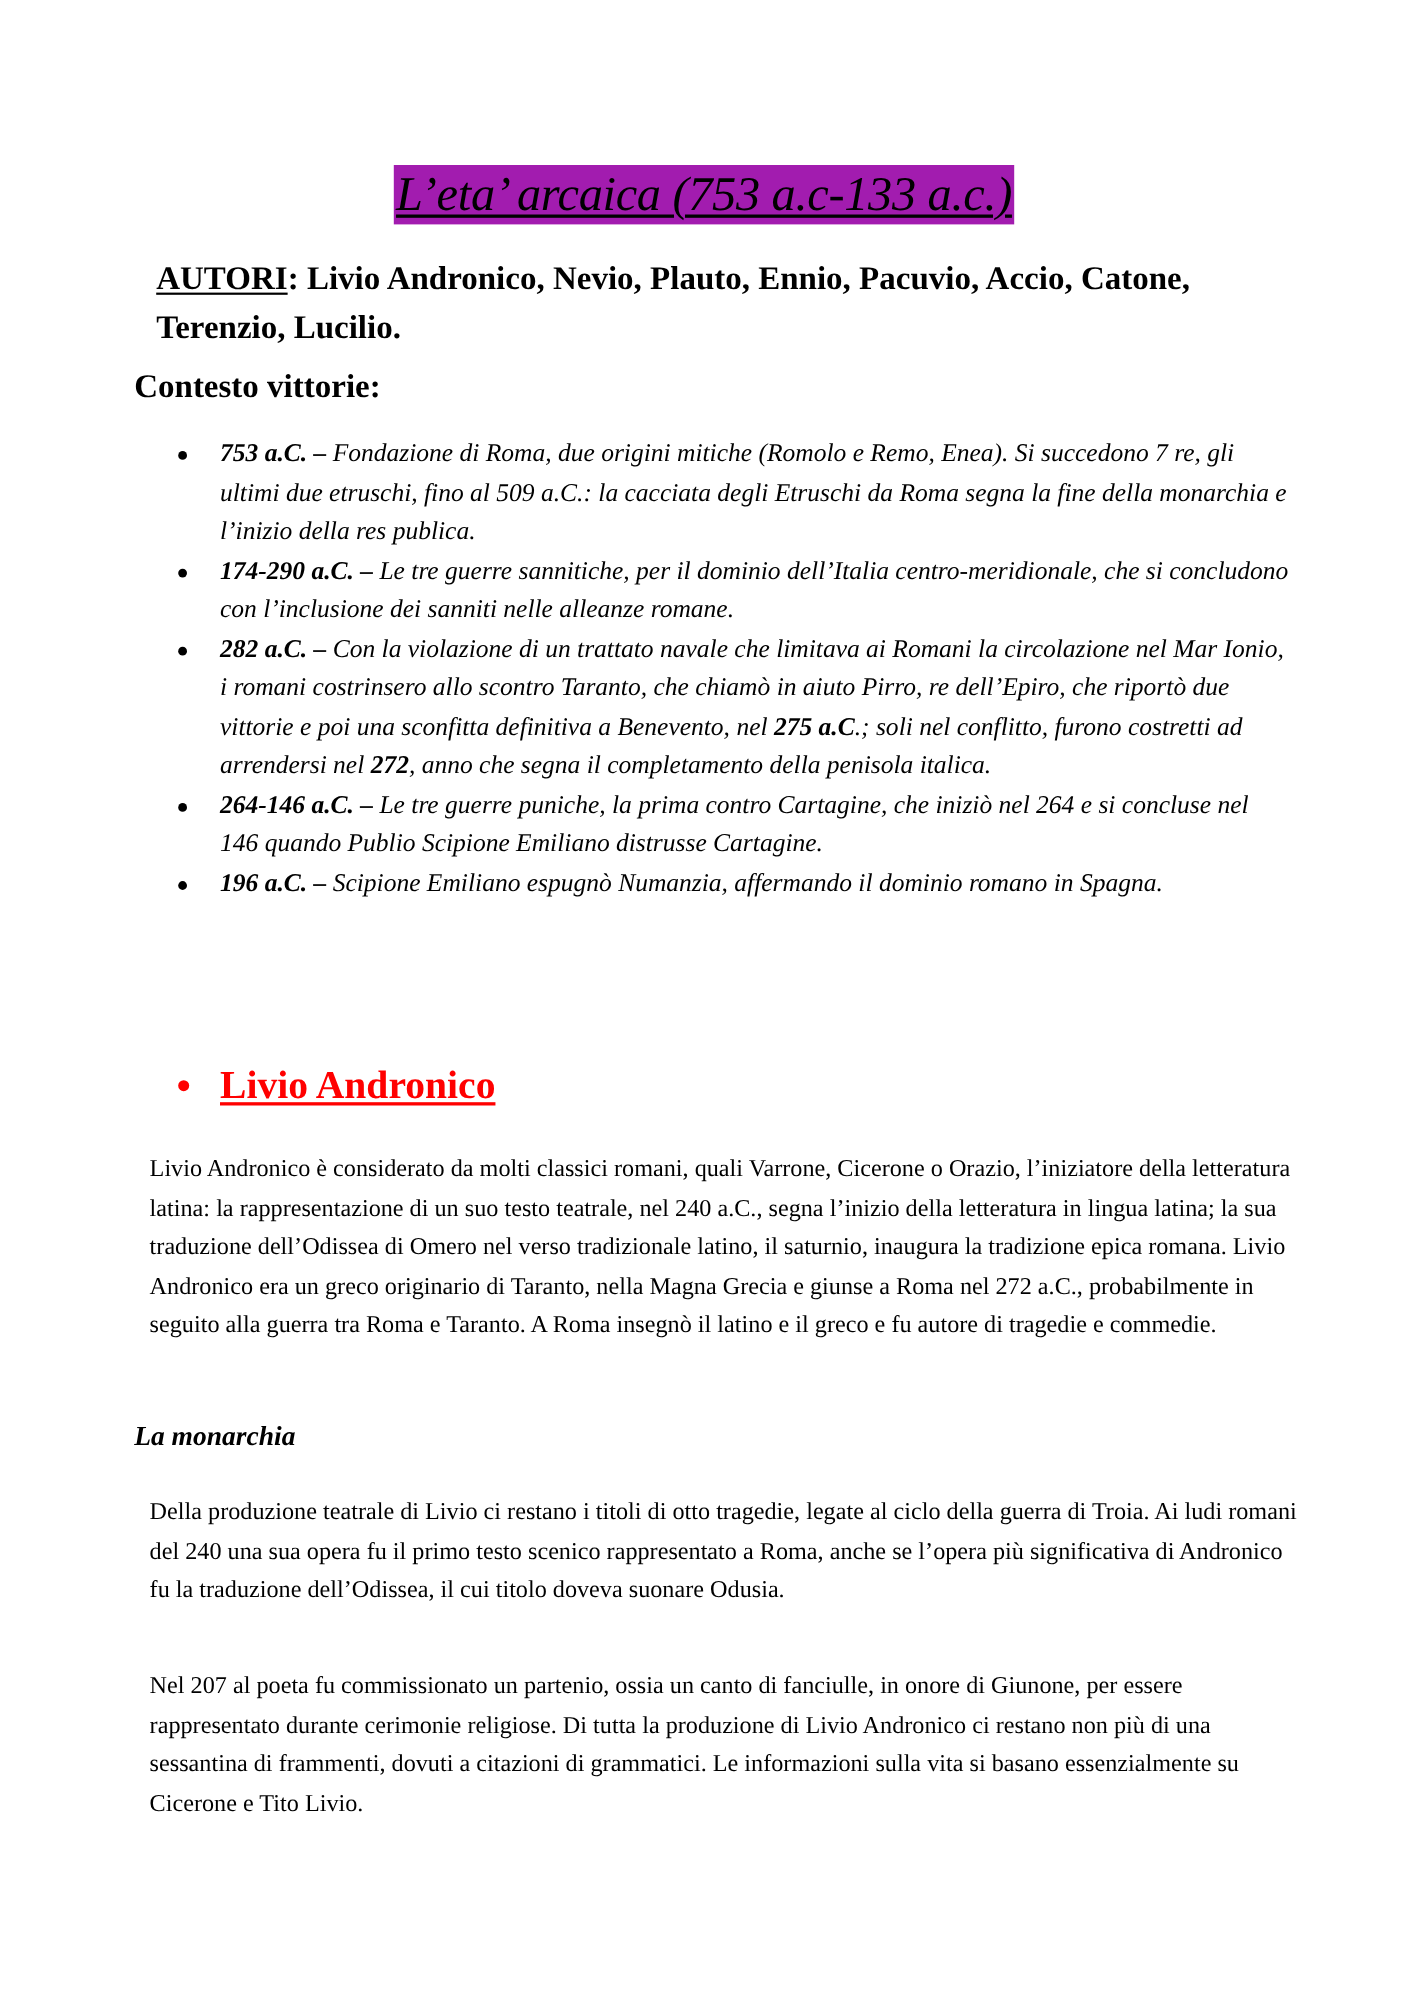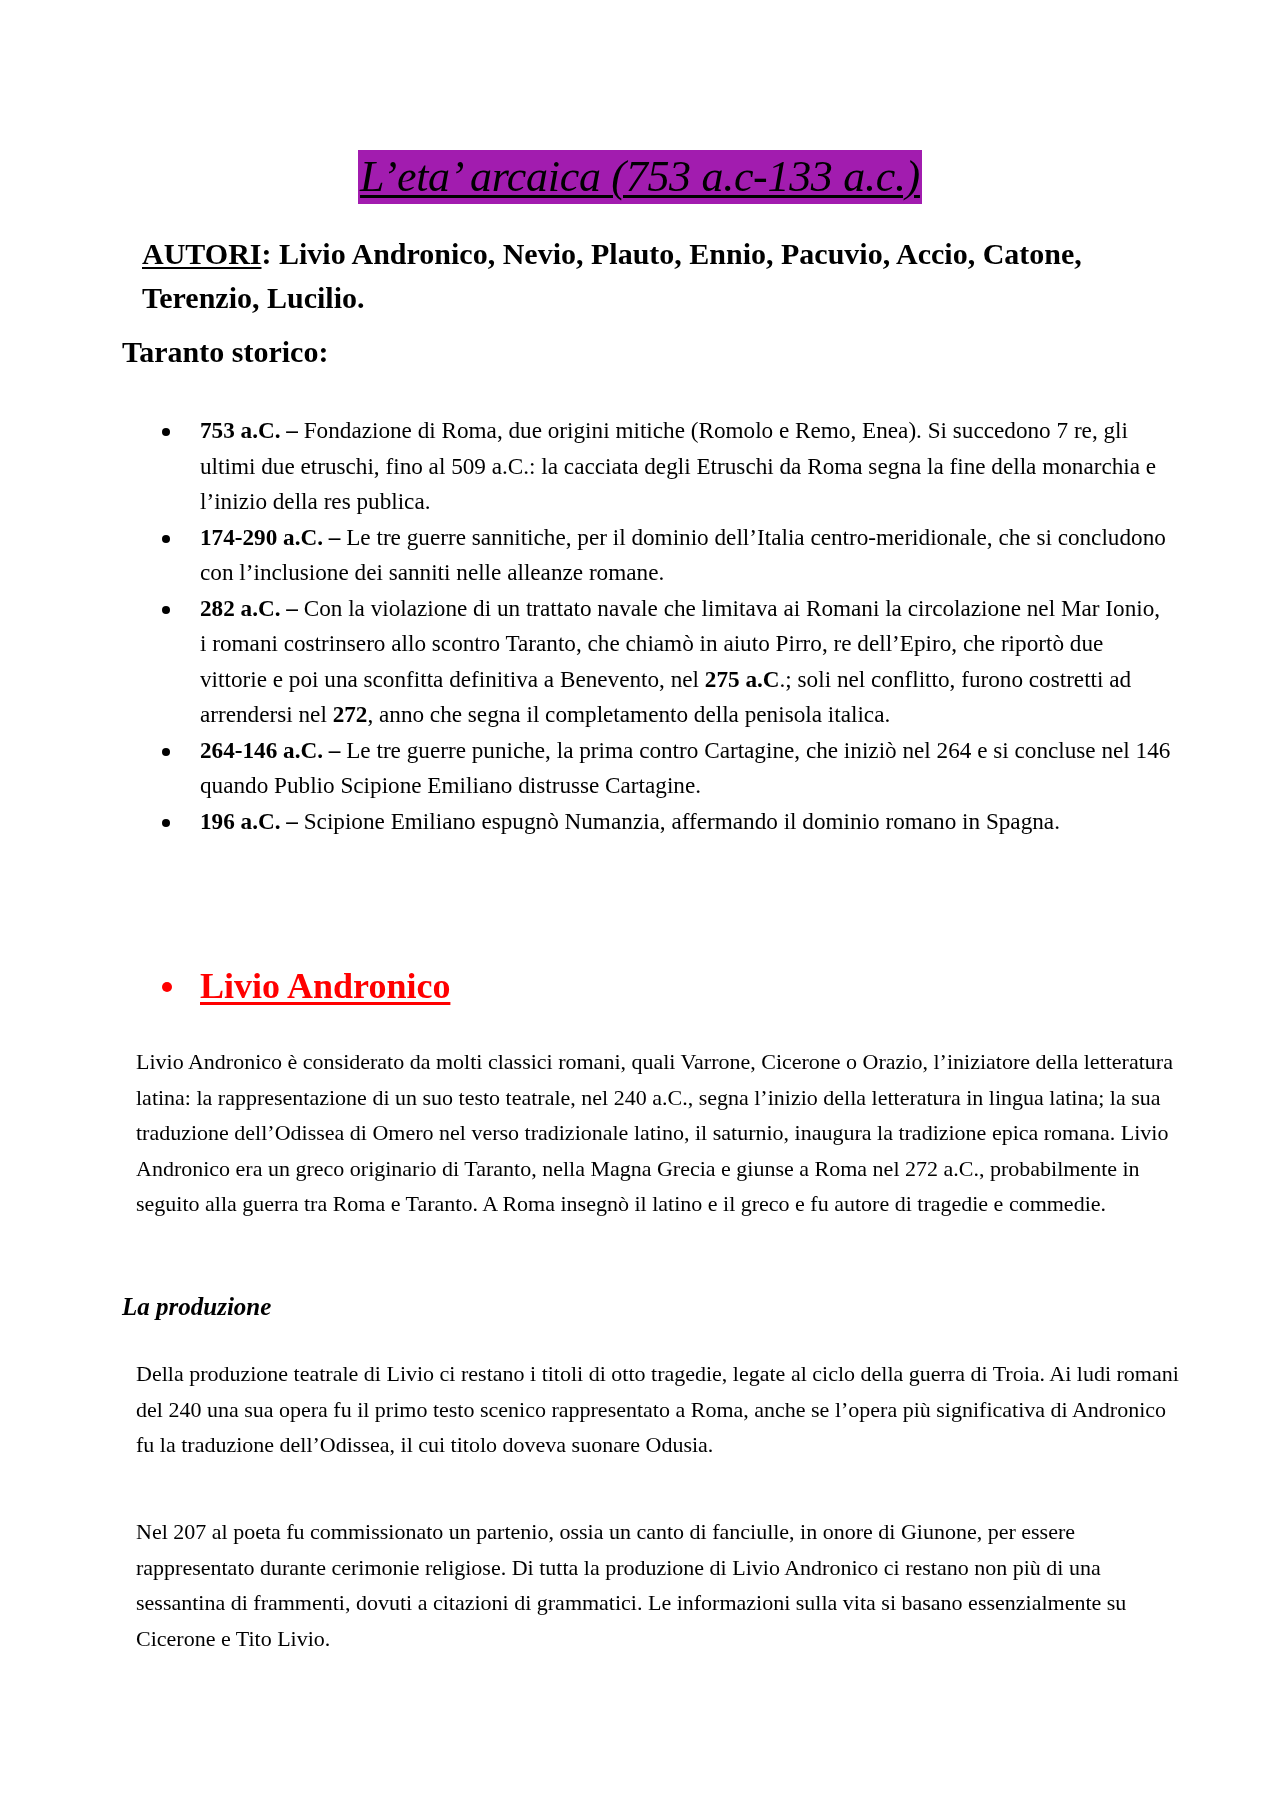--- a/index.html
+++ b/index.html
@@ -59,25 +59,26 @@
       position: absolute;
       left: 0;
       top: 332px;
       font-weight: bold;
       font-size: 30px;
       line-height: 40px;
     }
     .timeline {
       position: absolute;
       left: 0;
-      top: 413px;
+      top: 395px;
       width: 1050px;
       margin: 0;
       padding: 0;
       list-style: none;
+      font-style: italic;
     }
     .timeline li {
       position: relative;
       padding-left: 78px;
       font-size: 23.2px;
       line-height: 35.5px;
     }
     .timeline li .bullet {
       position: absolute;
       left: 40px;
@@ -140,21 +141,21 @@
 <div class="page">
 
   <div class="title-wrap">
     <span class="title">L’eta’ arcaica (753 a.c-133 a.c.)</span>
   </div>
 
   <div class="authors">
     <span class="lbl">AUTORI</span><span>: </span><span>Livio Andronico, Nevio, Plauto, Ennio, Pacuvio, Accio, Catone, Terenzio, Lucilio.</span>
   </div>
 
-  <div class="ctx-head">Taranto storico:</div>
+  <div class="ctx-head">Contesto vittorie:</div>
 
   <ul class="timeline">
     <li>
       <span class="bullet"></span>
       <b>753 a.C. –</b><span> Fondazione di Roma, due origini mitiche (Romolo e Remo, Enea). Si succedono 7 re, gli ultimi due etruschi, fino al 509 a.C.: la cacciata degli Etruschi da Roma segna la fine della monarchia e l’inizio della res publica.</span>
     </li>
     <li>
       <span class="bullet"></span>
       <b>174-290 a.C. –</b><span> Le tre guerre sannitiche, per il dominio dell’Italia centro-meridionale, che si concludono con l’inclusione dei sanniti nelle alleanze romane.</span>
     </li>
@@ -171,19 +172,19 @@
       <b>196 a.C. –</b><span> Scipione Emiliano espugnò Numanzia, affermando il dominio romano in Spagna.</span>
     </li>
   </ul>
 
   <div class="sec-head">
     <span class="bullet"></span><span class="txt">Livio Andronico</span>
   </div>
 
   <p class="para p1">Livio Andronico è considerato da molti classici romani, quali Varrone, Cicerone o Orazio, l’iniziatore della letteratura latina: la rappresentazione di un suo testo teatrale, nel 240 a.C., segna l’inizio della letteratura in lingua latina; la sua traduzione dell’Odissea di Omero nel verso tradizionale latino, il saturnio, inaugura la tradizione epica romana. Livio Andronico era un greco originario di Taranto, nella Magna Grecia e giunse a Roma nel 272 a.C., probabilmente in seguito alla guerra tra Roma e Taranto. A Roma insegnò il latino e il greco e fu autore di tragedie e commedie.</p>
 
-  <div class="sub-head">La produzione</div>
+  <div class="sub-head">La monarchia</div>
 
   <p class="para p2">Della produzione teatrale di Livio ci restano i titoli di otto tragedie, legate al ciclo della guerra di Troia. Ai ludi romani del 240 una sua opera fu il primo testo scenico rappresentato a Roma, anche se l’opera più significativa di Andronico fu la traduzione dell’Odissea, il cui titolo doveva suonare Odusia.</p>
 
   <p class="para p3">Nel 207 al poeta fu commissionato un partenio, ossia un canto di fanciulle, in onore di Giunone, per essere rappresentato durante cerimonie religiose. Di tutta la produzione di Livio Andronico ci restano non più di una sessantina di frammenti, dovuti a citazioni di grammatici. Le informazioni sulla vita si basano essenzialmente su Cicerone e Tito Livio.</p>
 
 </div>
 
 </body></html>

